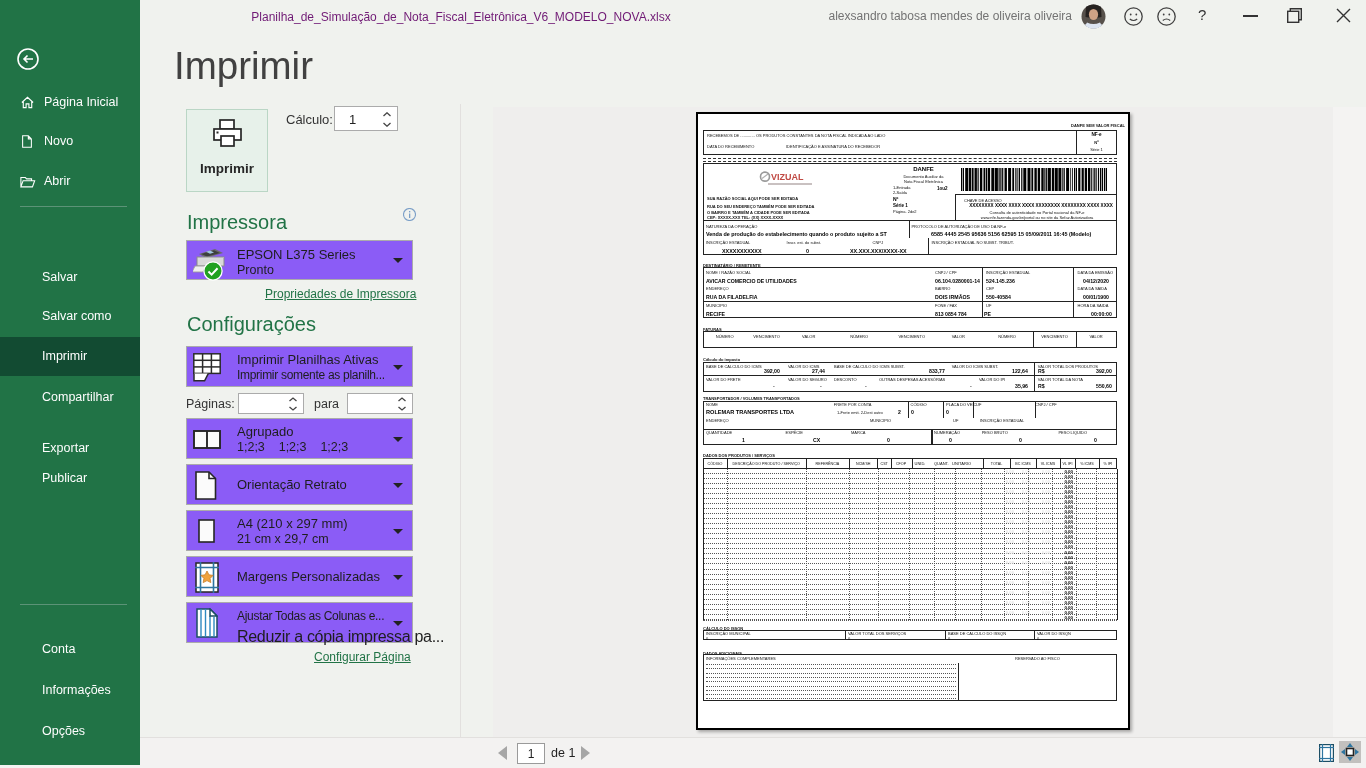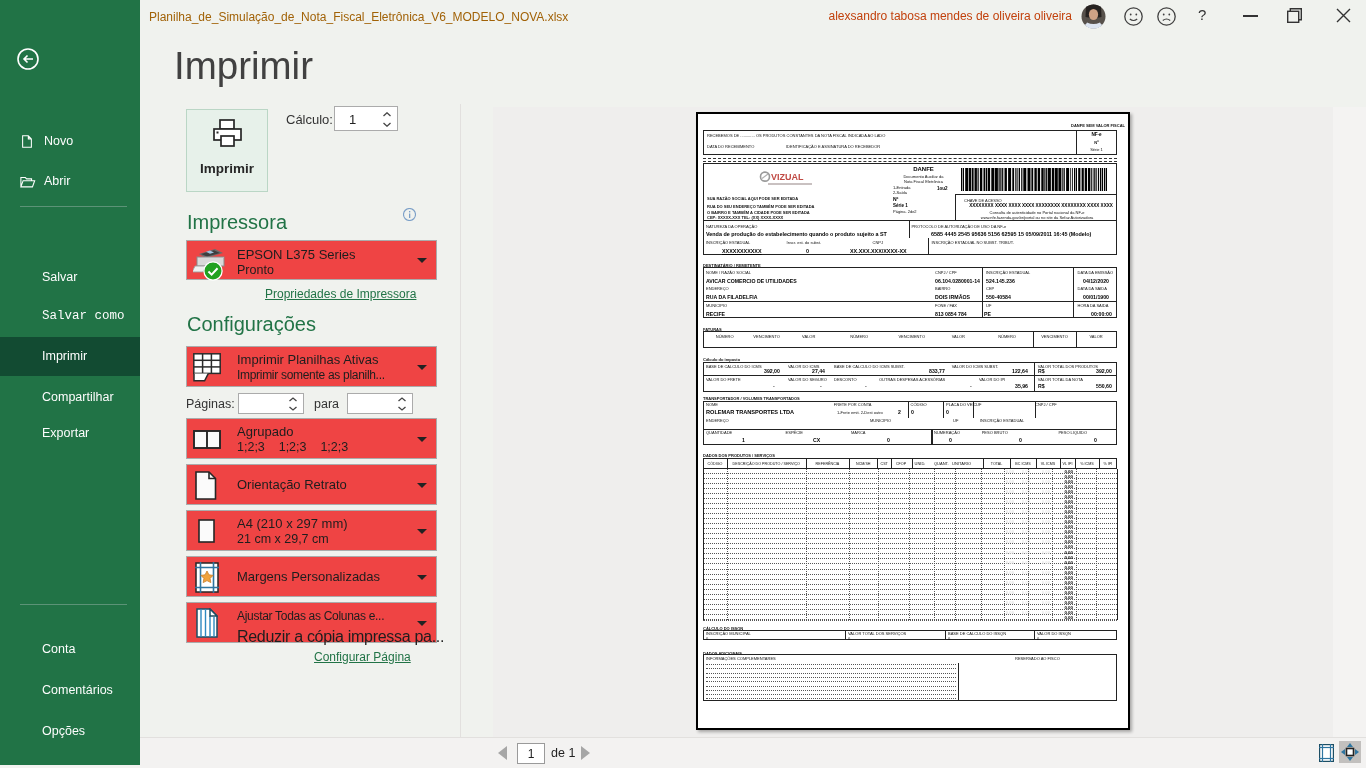--- a/index.html
+++ b/index.html
@@ -10,33 +10,33 @@
   
   #sidebar { left:0; top:0; width:140px; height:765px; background:#217346; color:#fff; }
   .sitem { position:absolute; left:0; width:140px; height:39px; line-height:39px; color:#fdfdfd; font-size:12.5px; }
   .sitem .txt { position:absolute; left:44px; top:0; }
   .sitem .txt2 { position:absolute; left:42px; top:0; }
   .sitem.sel { background:#124b32; }
   .sepline { position:absolute; left:20px; width:107px; height:1px; background:#5c9377; }
   .sicon { position:absolute; left:20px; top:12px; }
 
   
-  #fname { top:10px; left:149px; width:666px; text-align:left; font-size:12px; color:#a16207; }
+  #fname { top:10px; left:128px; width:666px; text-align:center; font-size:12px; color:#701a75; }
 
   
   #h-imprimir { left:174px; top:44px; font-size:38.5px; font-weight:400; color:#414141; }
   #printbtn { left:186px; top:109px; width:82px; height:83px; background:#e7f1ea; border:1px solid #bad6c5; text-align:center; }
   #printbtn .cap { position:absolute; width:100%; top:51px; font-size:13.5px; font-weight:bold; color:#262626; }
   #copias-lab { left:286px; top:112px; font-size:13px; color:#333; }
   .spinbox { background:#fff; border:1px solid #ababab; }
   #copias-box { left:334px; top:106px; width:64px; height:25px; }
   #copias-box .num { position:absolute; left:14px; top:5px; font-size:13px; color:#222; }
 
   .h2 { position:absolute; left:187px; font-size:20px; color:#217346; }
-  .ddl { position:absolute; left:186px; width:251px; background:#ef4444; border:1px solid #ababab; }
+  .ddl { position:absolute; left:186px; width:227px; background:#8b5cf6; border:1px solid #ababab; }
   .ddl .arrow { position:absolute; right:9px; top:50%; margin-top:-2px; width:0; height:0; border-left:5px solid transparent; border-right:5px solid transparent; border-top:5px solid #222; }
   .ddl .t1 { position:absolute; left:50px; font-size:13px; color:#1e1e1e; white-space:nowrap; }
   .ddl .t2 { position:absolute; left:50px; font-size:12.5px; color:#1e1e1e; white-space:nowrap; }
   .glink { position:absolute; font-size:12px; color:#217346; text-decoration:underline; }
 
   
   #canvas { left:493px; top:107px; width:840px; height:630px; background:#efeeed; }
   #scrolltrack { left:1333px; top:107px; width:33px; height:630px; background:#f4f3f2; }
   #page { position:absolute; left:203px; top:5px; width:434px; height:618px; background:#fff; border:2px solid #000; box-shadow:2px 2px 3px rgba(0,0,0,0.3); }
 
@@ -476,62 +476,71 @@
       <path d="M20 11 l-4 -3 v6 z" fill="#2e75a0"></path>
     </svg>
   </div>
 </div>
 
 <div class="abs" id="sidebar">
   <svg style="position:absolute;left:17px;top:48px;" width="22" height="22" viewBox="0 0 22 22">
     <circle cx="11" cy="11" r="10" fill="none" stroke="#fff" stroke-width="1.6"></circle>
     <path d="M16 11 H7 M10.5 7.5 L7 11 l3.5 3.5" fill="none" stroke="#fff" stroke-width="1.6"></path>
   </svg>
+  <div class="sitem" style="top:83px;">
+      <svg class="sicon" viewBox="0 0 16 16" width="15" height="15">
+        <path d="M2 8 L8 2.5 L14 8 M3.5 7 V13.5 H6.5 V9.5 H9.5 V13.5 H12.5 V7" fill="none" stroke="#fff" stroke-width="1.2"></path>
+      </svg>
+      <span class="txt">Página Inicial</span>
+    </div>
   <div class="sitem" style="top:122px;">
       <svg class="sicon" viewBox="0 0 16 16" width="14" height="15">
         <path d="M3 1.5 H9.5 L13 5 V14.5 H3 Z M9.5 1.5 V5 H13" fill="none" stroke="#fff" stroke-width="1.2"></path>
       </svg>
       <span class="txt">Novo</span>
     </div>
   <div class="sitem" style="top:162px;">
       <svg class="sicon" style="top:14px" viewBox="0 0 18 13" width="16" height="12">
         <path d="M1 12 V1.5 H6 L7.5 3 H13 V5 M1 12 L3.5 5 H16.5 L14 12 Z" fill="none" stroke="#fff" stroke-width="1.2"></path>
       </svg>
       <span class="txt">Abrir</span>
     </div>
   <div class="sepline" style="top:206px;"></div>
   <div class="sitem" style="top:258px;">
       <span class="txt2">Salvar</span>
     </div>
-  <div class="sitem" style="top:297px;font-family:Liberation Mono, monospace;">
+  <div class="sitem" style="top:297px;">
       <span class="txt2">Salvar como</span>
     </div>
   <div class="sitem sel" style="top:337px;">
       <span class="txt2">Imprimir</span>
     </div>
   <div class="sitem" style="top:378px;">
       <span class="txt2">Compartilhar</span>
     </div>
-  <div class="sitem" style="top:414px;">
+  <div class="sitem" style="top:429px;">
       <span class="txt2">Exportar</span>
+    </div>
+  <div class="sitem" style="top:459px;">
+      <span class="txt2">Publicar</span>
     </div>
   <div class="sepline" style="top:604px;"></div>
   <div class="sitem" style="top:630px;">
       <span class="txt2">Conta</span>
     </div>
   <div class="sitem" style="top:671px;">
-      <span class="txt2">Comentários</span>
+      <span class="txt2">Informações</span>
     </div>
   <div class="sitem" style="top:712px;">
       <span class="txt2">Opções</span>
     </div>
 </div>
 
 <div class="abs" id="fname">Planilha_de_Simulação_de_Nota_Fiscal_Eletrônica_V6_MODELO_NOVA.xlsx</div>
-<div class="abs" style="left:640px;top:9px;width:432px;text-align:right;font-size:12px;color:#c2410c;white-space:nowrap;">alexsandro tabosa mendes de oliveira oliveira</div>
+<div class="abs" style="left:640px;top:9px;width:432px;text-align:right;font-size:12px;color:#737373;white-space:nowrap;">alexsandro tabosa mendes de oliveira oliveira</div>
 <svg class="abs" style="left:1081px;top:4px;" width="25" height="25" viewBox="0 0 25 25">
   <defs>
       <clipPath id="avc">
         <circle cx="12.5" cy="12.5" r="12"></circle>
       </clipPath>
     </defs>
   <g clip-path="url(#avc)">
     <rect width="25" height="25" fill="#57514b"></rect>
     <path d="M5 2 Q12.5 -2 20 2 L20.5 13 Q12.5 15 4.5 13 Z" fill="#262220"></path>
     <ellipse cx="12.5" cy="10.5" rx="4.6" ry="5.6" fill="#cfa285"></ellipse>

